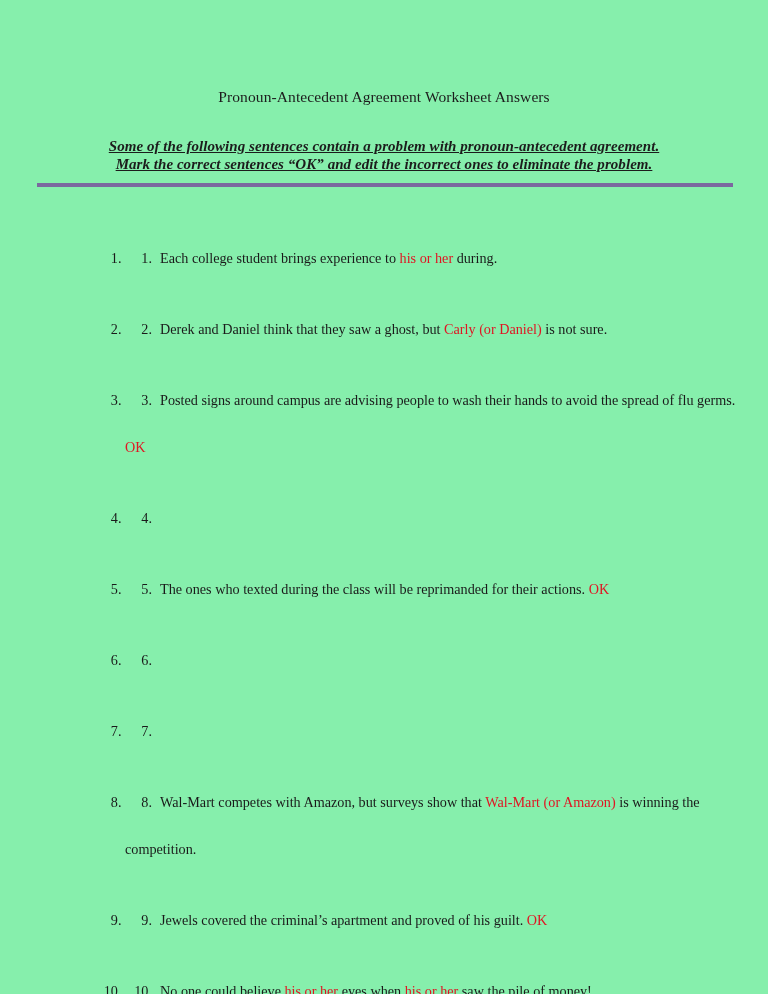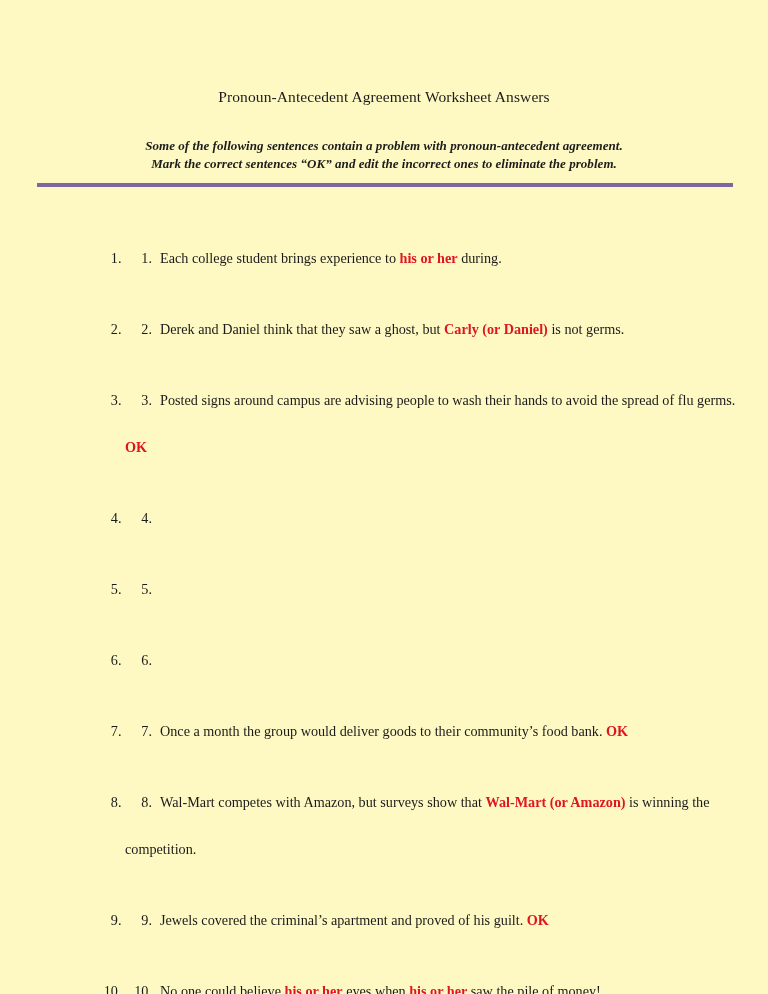--- a/index.html
+++ b/index.html
@@ -12,21 +12,21 @@
     height: 994px;
     position: relative;
     font-family: "Liberation Serif", "DejaVu Serif", serif;
     color: #1a1a1a;
     overflow: hidden;
   }
 
   .page {
     position: absolute;
     inset: 0;
-    background: #fef9c3;
+    background: #86efac;
   }
 
   
   .doc-title {
     position: absolute;
     top: 88px;
     left: 0;
     width: 768px;
     text-align: center;
     font-size: 15.5px;
@@ -36,26 +36,27 @@
   }
 
   .subtitle-block {
     position: absolute;
     top: 137px;
     left: 0;
     width: 768px;
     text-align: center;
   }
   .subtitle-line {
-    font-size: 13px;
+    font-size: 15px;
     font-style: italic;
     font-weight: 700;
     line-height: 18px;
     color: #1c1c1c;
     letter-spacing: 0.05px;
+    text-decoration: underline;
   }
 
   .rule {
     position: absolute;
     top: 183px;
     left: 37px;
     width: 696px;
     height: 4px;
     background: #7b689f;
   }
@@ -87,43 +88,43 @@
     line-height: 47px;
     color: #1a1a1a;
   }
 
   .item-body {
     margin-left: 35px;
   }
 
   .correction {
     color: #e01523;
-    font-weight: 700;
+    font-weight: 400;
   }
 </style>
 </head>
 <body>
 
 <div class="page">
 
   <div class="doc-title">Pronoun-Antecedent Agreement Worksheet Answers</div>
 
   <div class="subtitle-block">
     <div class="subtitle-line">Some of the following sentences contain a problem with pronoun-antecedent agreement.</div>
     <div class="subtitle-line">Mark the correct sentences “OK” and edit the incorrect ones to eliminate the problem.</div>
   </div>
 
   <div class="rule"></div>
 
   <ol class="answer-list" id="answer-list">
       <li class="list-item"><span class="item-number">1.</span><span class="item-body"><span>Each college student brings experience to </span><span class="correction">his or her</span><span> during.</span></span></li>
-      <li class="list-item"><span class="item-number">2.</span><span class="item-body"><span>Derek and Daniel think that they saw a ghost, but </span><span class="correction">Carly (or Daniel)</span><span> is not germs.</span></span></li>
+      <li class="list-item"><span class="item-number">2.</span><span class="item-body"><span>Derek and Daniel think that they saw a ghost, but </span><span class="correction">Carly (or Daniel)</span><span> is not sure.</span></span></li>
       <li class="list-item"><span class="item-number">3.</span><span class="item-body"><span>Posted signs around campus are advising people to wash their hands to avoid the spread of flu germs.  </span><span class="correction">OK</span></span></li>
       <li class="list-item"><span class="item-number">4.</span></li>
-      <li class="list-item"><span class="item-number">5.</span></li>
+      <li class="list-item"><span class="item-number">5.</span><span class="item-body"><span>The ones who texted during the class will be reprimanded for their actions.  </span><span class="correction">OK</span></span></li>
       <li class="list-item"><span class="item-number">6.</span></li>
-      <li class="list-item"><span class="item-number">7.</span><span class="item-body"><span>Once a month the group would deliver goods to their community’s food bank.  </span><span class="correction">OK</span></span></li>
+      <li class="list-item"><span class="item-number">7.</span></li>
       <li class="list-item"><span class="item-number">8.</span><span class="item-body"><span>Wal-Mart competes with Amazon, but surveys show that </span><span class="correction">Wal-Mart (or Amazon)</span><span> is winning the competition.</span></span></li>
       <li class="list-item"><span class="item-number">9.</span><span class="item-body"><span>Jewels covered the criminal’s apartment and proved of his guilt.  </span><span class="correction">OK</span></span></li>
       <li class="list-item"><span class="item-number">10.</span><span class="item-body"><span>No one could believe </span><span class="correction">his or her</span><span> eyes when </span><span class="correction">his or her</span><span> saw the pile of money!</span></span></li>
     </ol>
 
 </div>
 
 </body></html>

